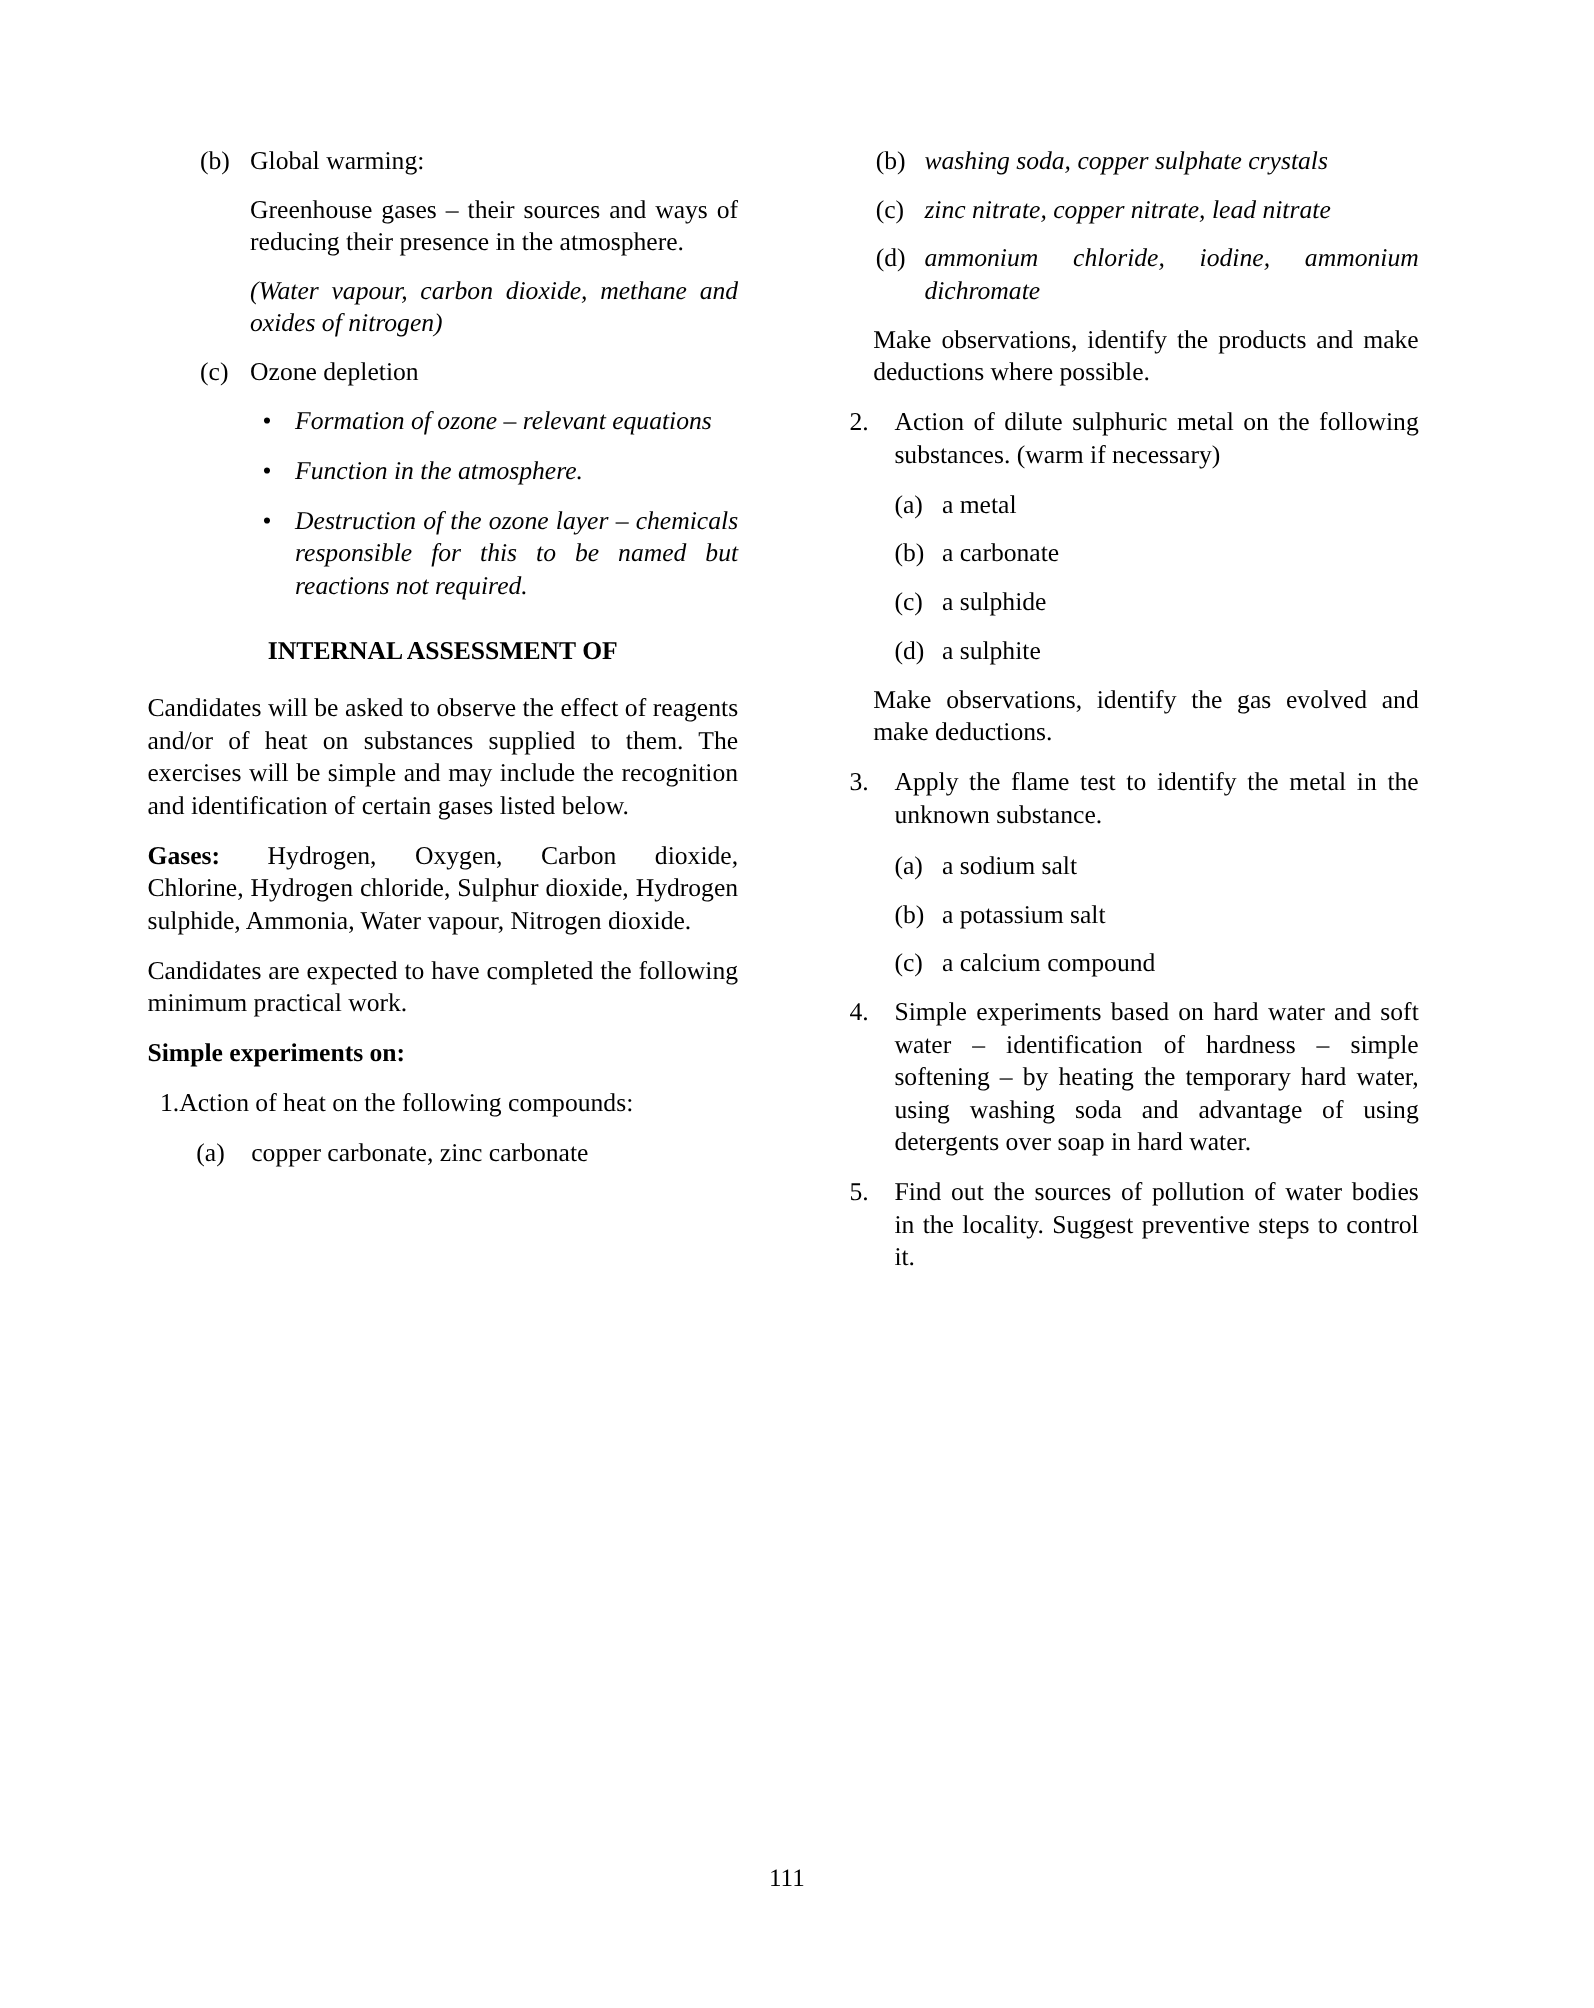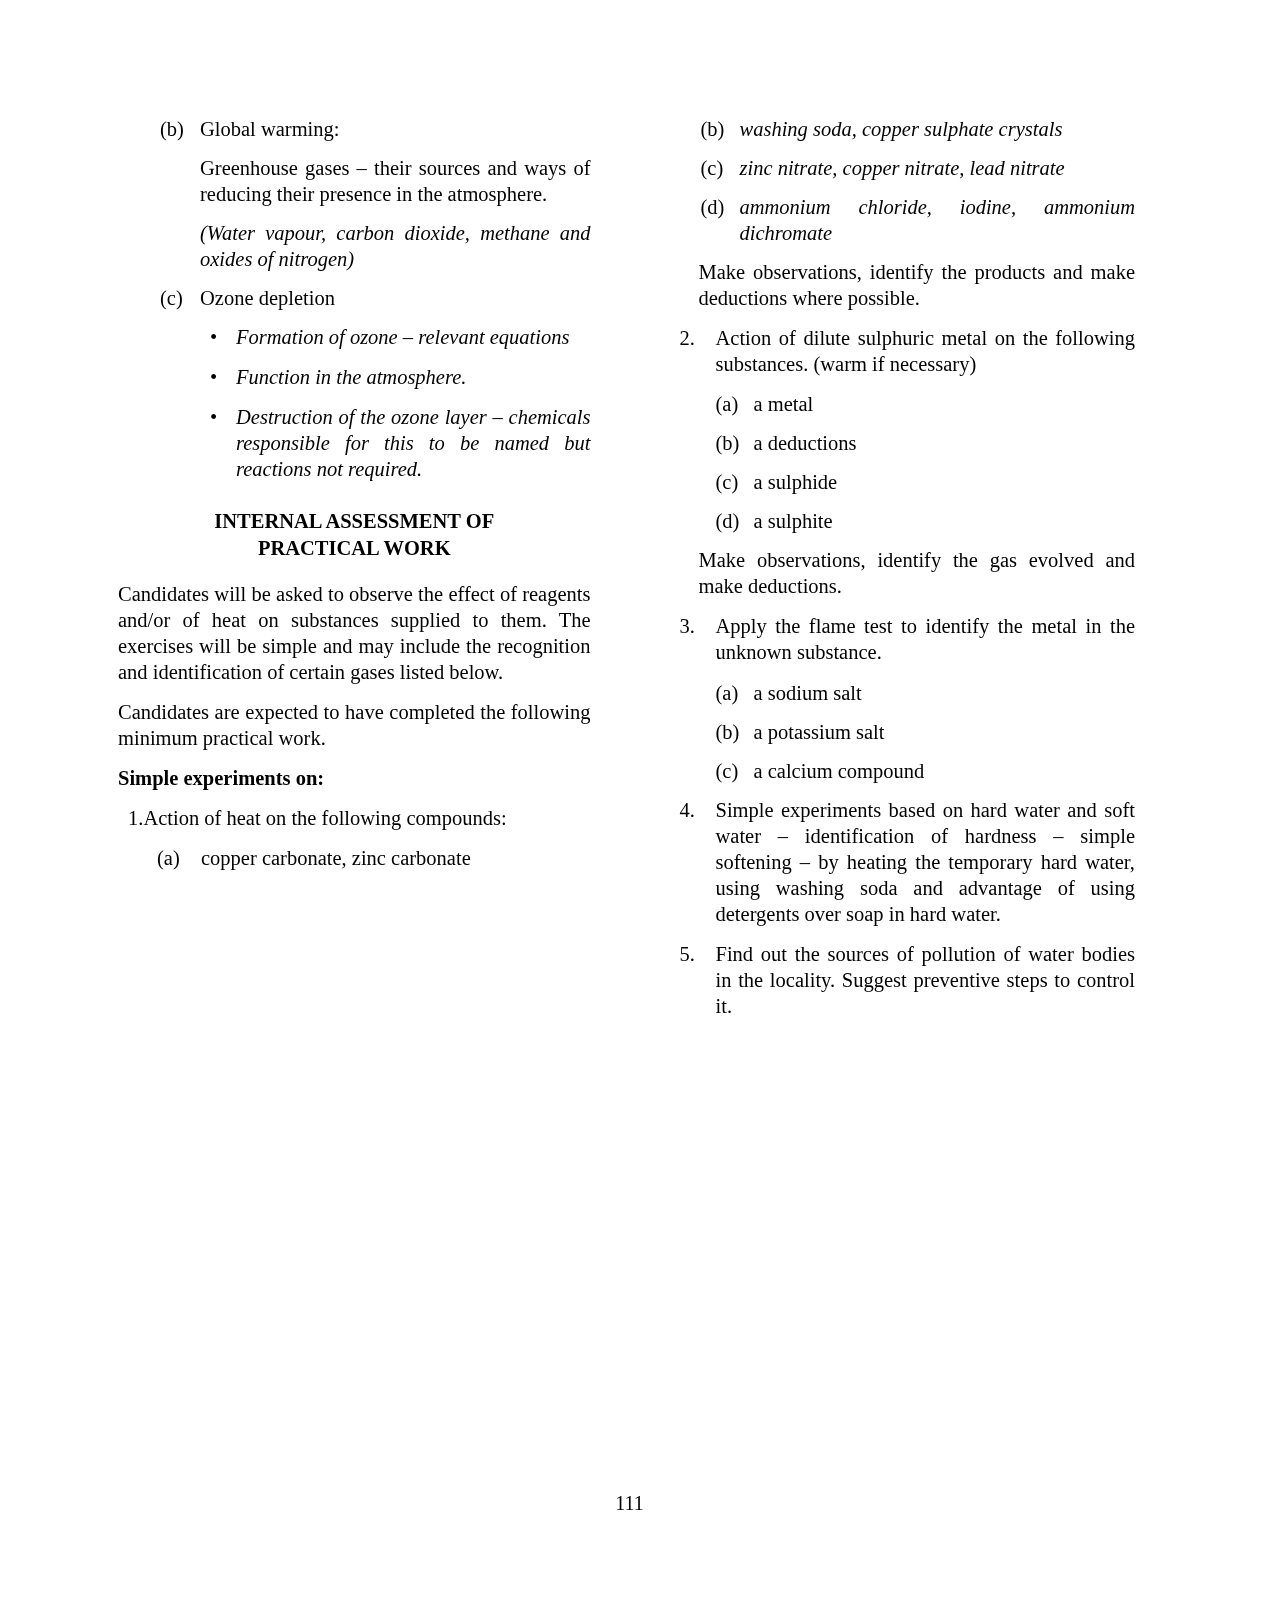--- a/index.html
+++ b/index.html
@@ -105,25 +105,25 @@
         <span class="bullet">•</span>
         <div class="txt justify">Function in the atmosphere.</div>
       </div>
       <div class="bullet-row italic">
         <span class="bullet">•</span>
         <div class="txt justify">Destruction of the ozone layer – chemicals responsible for this to be named but reactions not required.</div>
       </div>
 
       <div class="center-heading">
         <div>INTERNAL ASSESSMENT OF</div>
-        <div>PRACTICAL WORK</div>
       </div>
 
       <p class="para justify">Candidates will be asked to observe the effect of reagents and/or of heat on substances supplied to them. The exercises will be simple and may include the recognition and identification of certain gases listed below.</p>
 
+      <p class="para justify"><span class="bold">Gases:</span><span class="gases-gap"></span><span>Hydrogen, Oxygen, Carbon dioxide, Chlorine, Hydrogen chloride, Sulphur dioxide, Hydrogen sulphide, Ammonia, Water vapour, Nitrogen dioxide.</span></p>
 
       <p class="para justify">Candidates are expected to have completed the following minimum practical work.</p>
 
       <p class="para bold">Simple experiments on:</p>
 
       <p class="num-item-left"><span>1.</span><span>Action of heat on the following compounds:</span></p>
 
       <div class="sub-lettered-left">
         <span class="lbl">(a)</span>
         <div class="txt">copper carbonate, zinc carbonate</div>
@@ -152,21 +152,21 @@
         <span class="num">2.</span>
         <div class="txt justify">Action of dilute sulphuric metal on the following substances. (warm if necessary)</div>
       </div>
 
       <div class="r-sub">
         <span class="lbl">(a)</span>
         <div class="txt">a metal</div>
       </div>
       <div class="r-sub">
         <span class="lbl">(b)</span>
-        <div class="txt">a deductions</div>
+        <div class="txt">a carbonate</div>
       </div>
       <div class="r-sub">
         <span class="lbl">(c)</span>
         <div class="txt">a sulphide</div>
       </div>
       <div class="r-sub">
         <span class="lbl">(d)</span>
         <div class="txt">a sulphite</div>
       </div>
 

